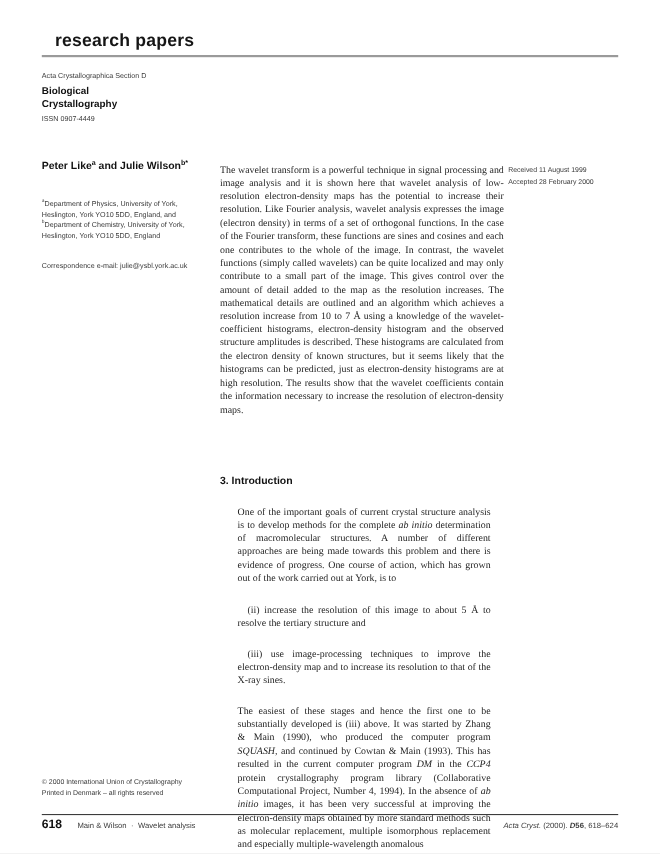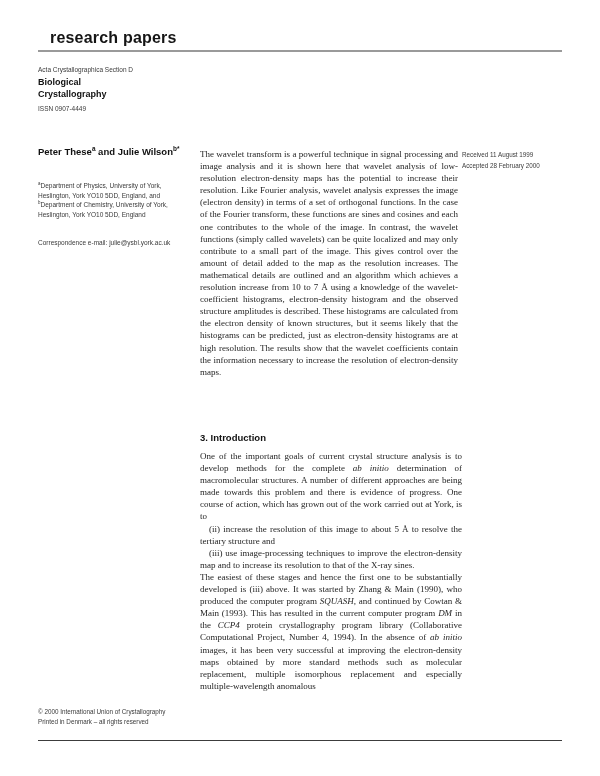--- a/index.html
+++ b/index.html
@@ -55,21 +55,21 @@
   }
 
   .dates { position: absolute; left: 462px; top: 149px; width: 110px;
     font-size: 6.3px; color: #3a3a3a; line-height: 11px; }
 
   .intro { position: absolute; left: 200px; top: 432px; width: 262px; }
   .intro-heading {
     margin: 0 0 7px 0; font-size: 9.5px; font-weight: bold; color: #111;
   }
   .body-par {
-    margin: 0; font-size: 9px; line-height: 12.1px;
+    margin: 16px; font-size: 9px; line-height: 12.1px;
     text-align: justify; color: #1e1e1e;
   }
   .par-indent { text-indent: 9px; }
 
   sup { font-size: 68%; line-height: 0; vertical-align: super; }
 
   .copyright { position: absolute; left: 38px; top: 707px; width: 170px;
     font-size: 6.3px; color: #3a3a3a; line-height: 9.5px; }
 
   .footer-rule {
@@ -94,21 +94,21 @@
   <div class="header-rule"></div>
 
   <aside class="journal-block">
     <div class="journal-series sans">Acta Crystallographica Section D</div>
     <div class="journal-name sans">Biological</div>
     <div class="journal-name sans">Crystallography</div>
     <div class="journal-issn sans">ISSN 0907-4449</div>
   </aside>
 
 
-  <div class="authors sans"><span>Peter These</span><sup>a</sup><span> and Julie Wilson</span><sup>b</sup><sup>*</sup></div>
+  <div class="authors sans"><span>Peter Like</span><sup>a</sup><span> and Julie Wilson</span><sup>b</sup><sup>*</sup></div>
 
   <div class="affiliations sans"><sup>a</sup><span>Department of Physics, University of York, Heslington, York YO10 5DD, England, and </span><sup>b</sup><span>Department of Chemistry, University of York, Heslington, York YO10 5DD, England</span></div>
 
   <div class="correspondence sans">Correspondence e-mail: julie@ysbl.york.ac.uk</div>
 
   <div class="abstract">The wavelet transform is a powerful technique in signal processing and image analysis and it is shown here that wavelet analysis of low-resolution electron-density maps has the potential to increase their resolution. Like Fourier analysis, wavelet analysis expresses the image (electron density) in terms of a set of orthogonal functions. In the case of the Fourier transform, these functions are sines and cosines and each one contributes to the whole of the image. In contrast, the wavelet functions (simply called wavelets) can be quite localized and may only contribute to a small part of the image. This gives control over the amount of detail added to the map as the resolution increases. The mathematical details are outlined and an algorithm which achieves a resolution increase from 10 to 7 Å using a knowledge of the wavelet-coefficient histograms, electron-density histogram and the observed structure amplitudes is described. These histograms are calculated from the electron density of known structures, but it seems likely that the histograms can be predicted, just as electron-density histograms are at high resolution. The results show that the wavelet coefficients contain the information necessary to increase the resolution of electron-density maps.</div>
 
   <div class="dates sans">
     <div>Received 11 August 1999</div>
     <div>Accepted 28 February 2000</div>
@@ -121,14 +121,21 @@
     <p class="body-par par-indent"><span>(iii) use image-processing techniques to improve the electron-density map and to increase its resolution to that of the X-ray sines.</span></p>
     <p class="body-par"><span>The easiest of these stages and hence the first one to be substantially developed is (iii) above. It was started by Zhang &amp; Main (1990), who produced the computer program </span><span style="font-style: italic;">SQUASH</span><span>, and continued by Cowtan &amp; Main (1993). This has resulted in the current computer program </span><span style="font-style: italic;">DM</span><span> in the </span><span style="font-style: italic;">CCP4</span><span> protein crystallography program library (Collaborative Computational Project, Number 4, 1994). In the absence of </span><span style="font-style: italic;">ab initio</span><span> images, it has been very successful at improving the electron-density maps obtained by more standard methods such as molecular replacement, multiple isomorphous replacement and especially multiple-wavelength anomalous</span></p>
   </section>
 
   <div class="copyright sans">
     <div>© 2000 International Union of Crystallography</div>
     <div>Printed in Denmark – all rights reserved</div>
   </div>
 
   <div class="footer-rule"></div>
+  <div class="footer">
+    <span class="page-num sans">618</span>
+    <span class="running sans">
+      <span>Main &amp; Wilson</span><span class="sep">·</span><span>Wavelet analysis</span>
+    </span>
+    <span class="citation sans"><span style="font-style: italic;">Acta Cryst.</span><span> (2000). </span><span style="font-style: italic; font-weight: bold;">D</span><span style="font-weight: bold;">56</span><span>, 618–624</span></span>
+  </div>
 
 </div>
 
 </body></html>

